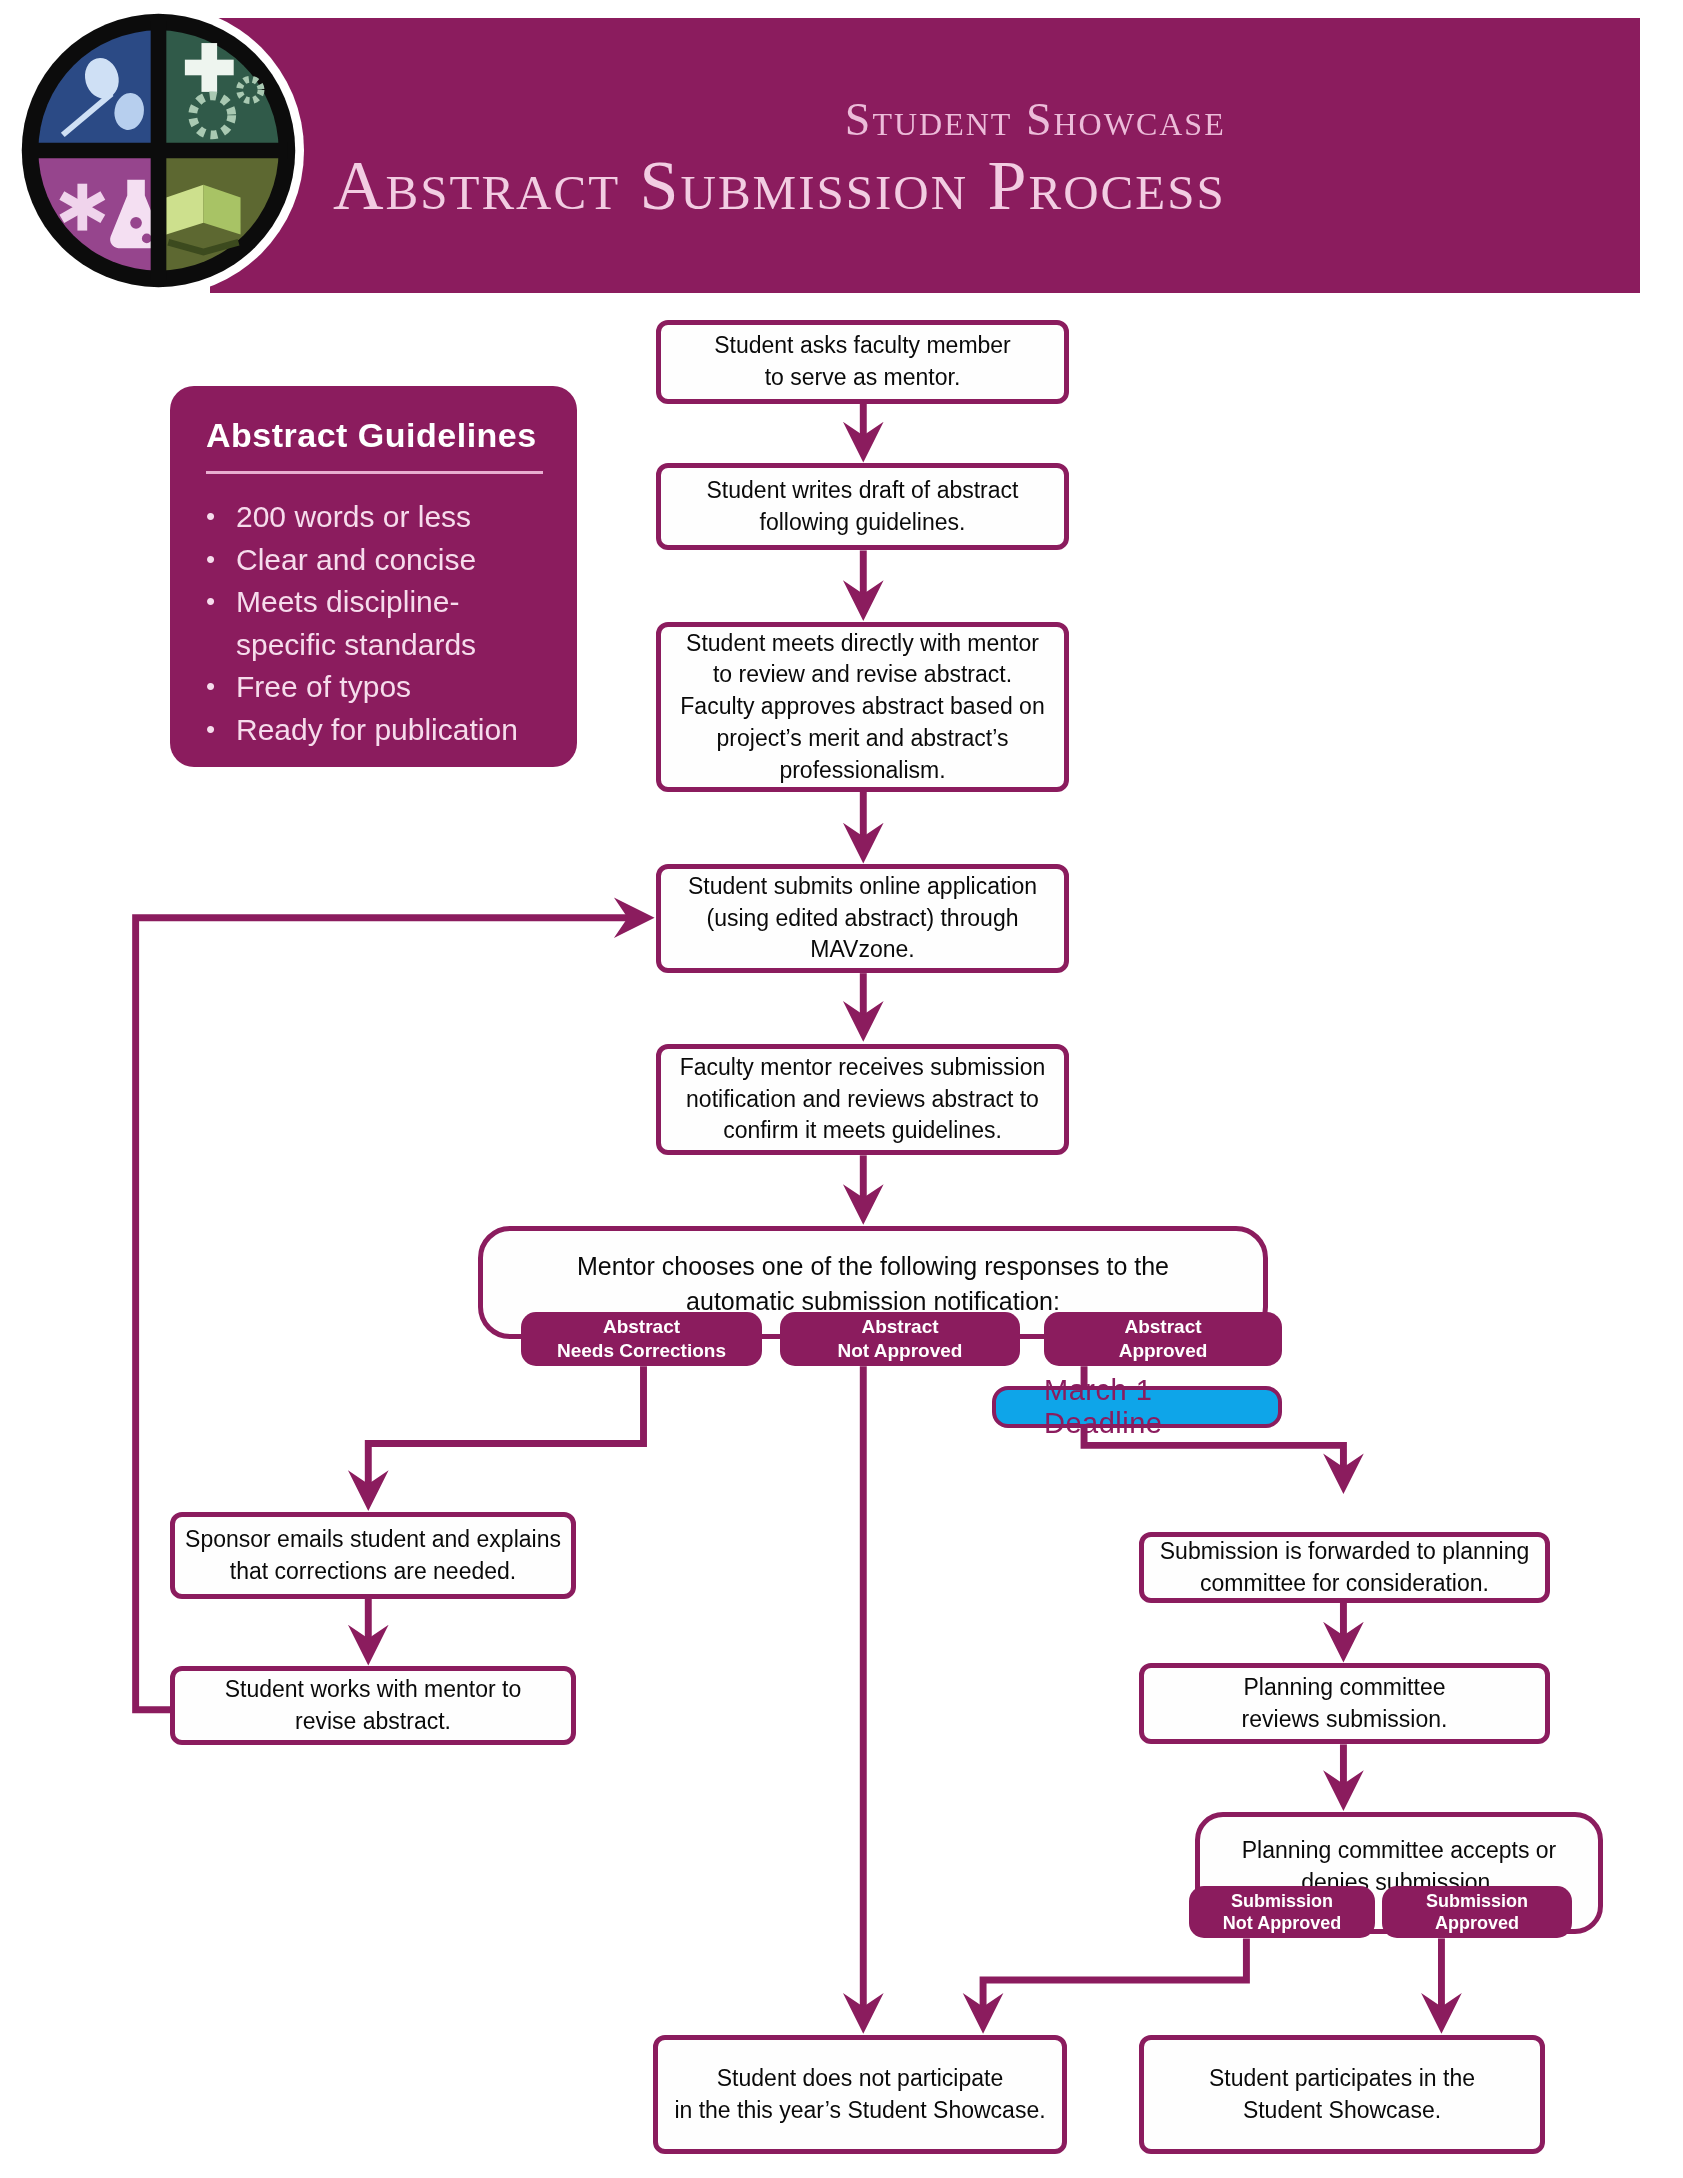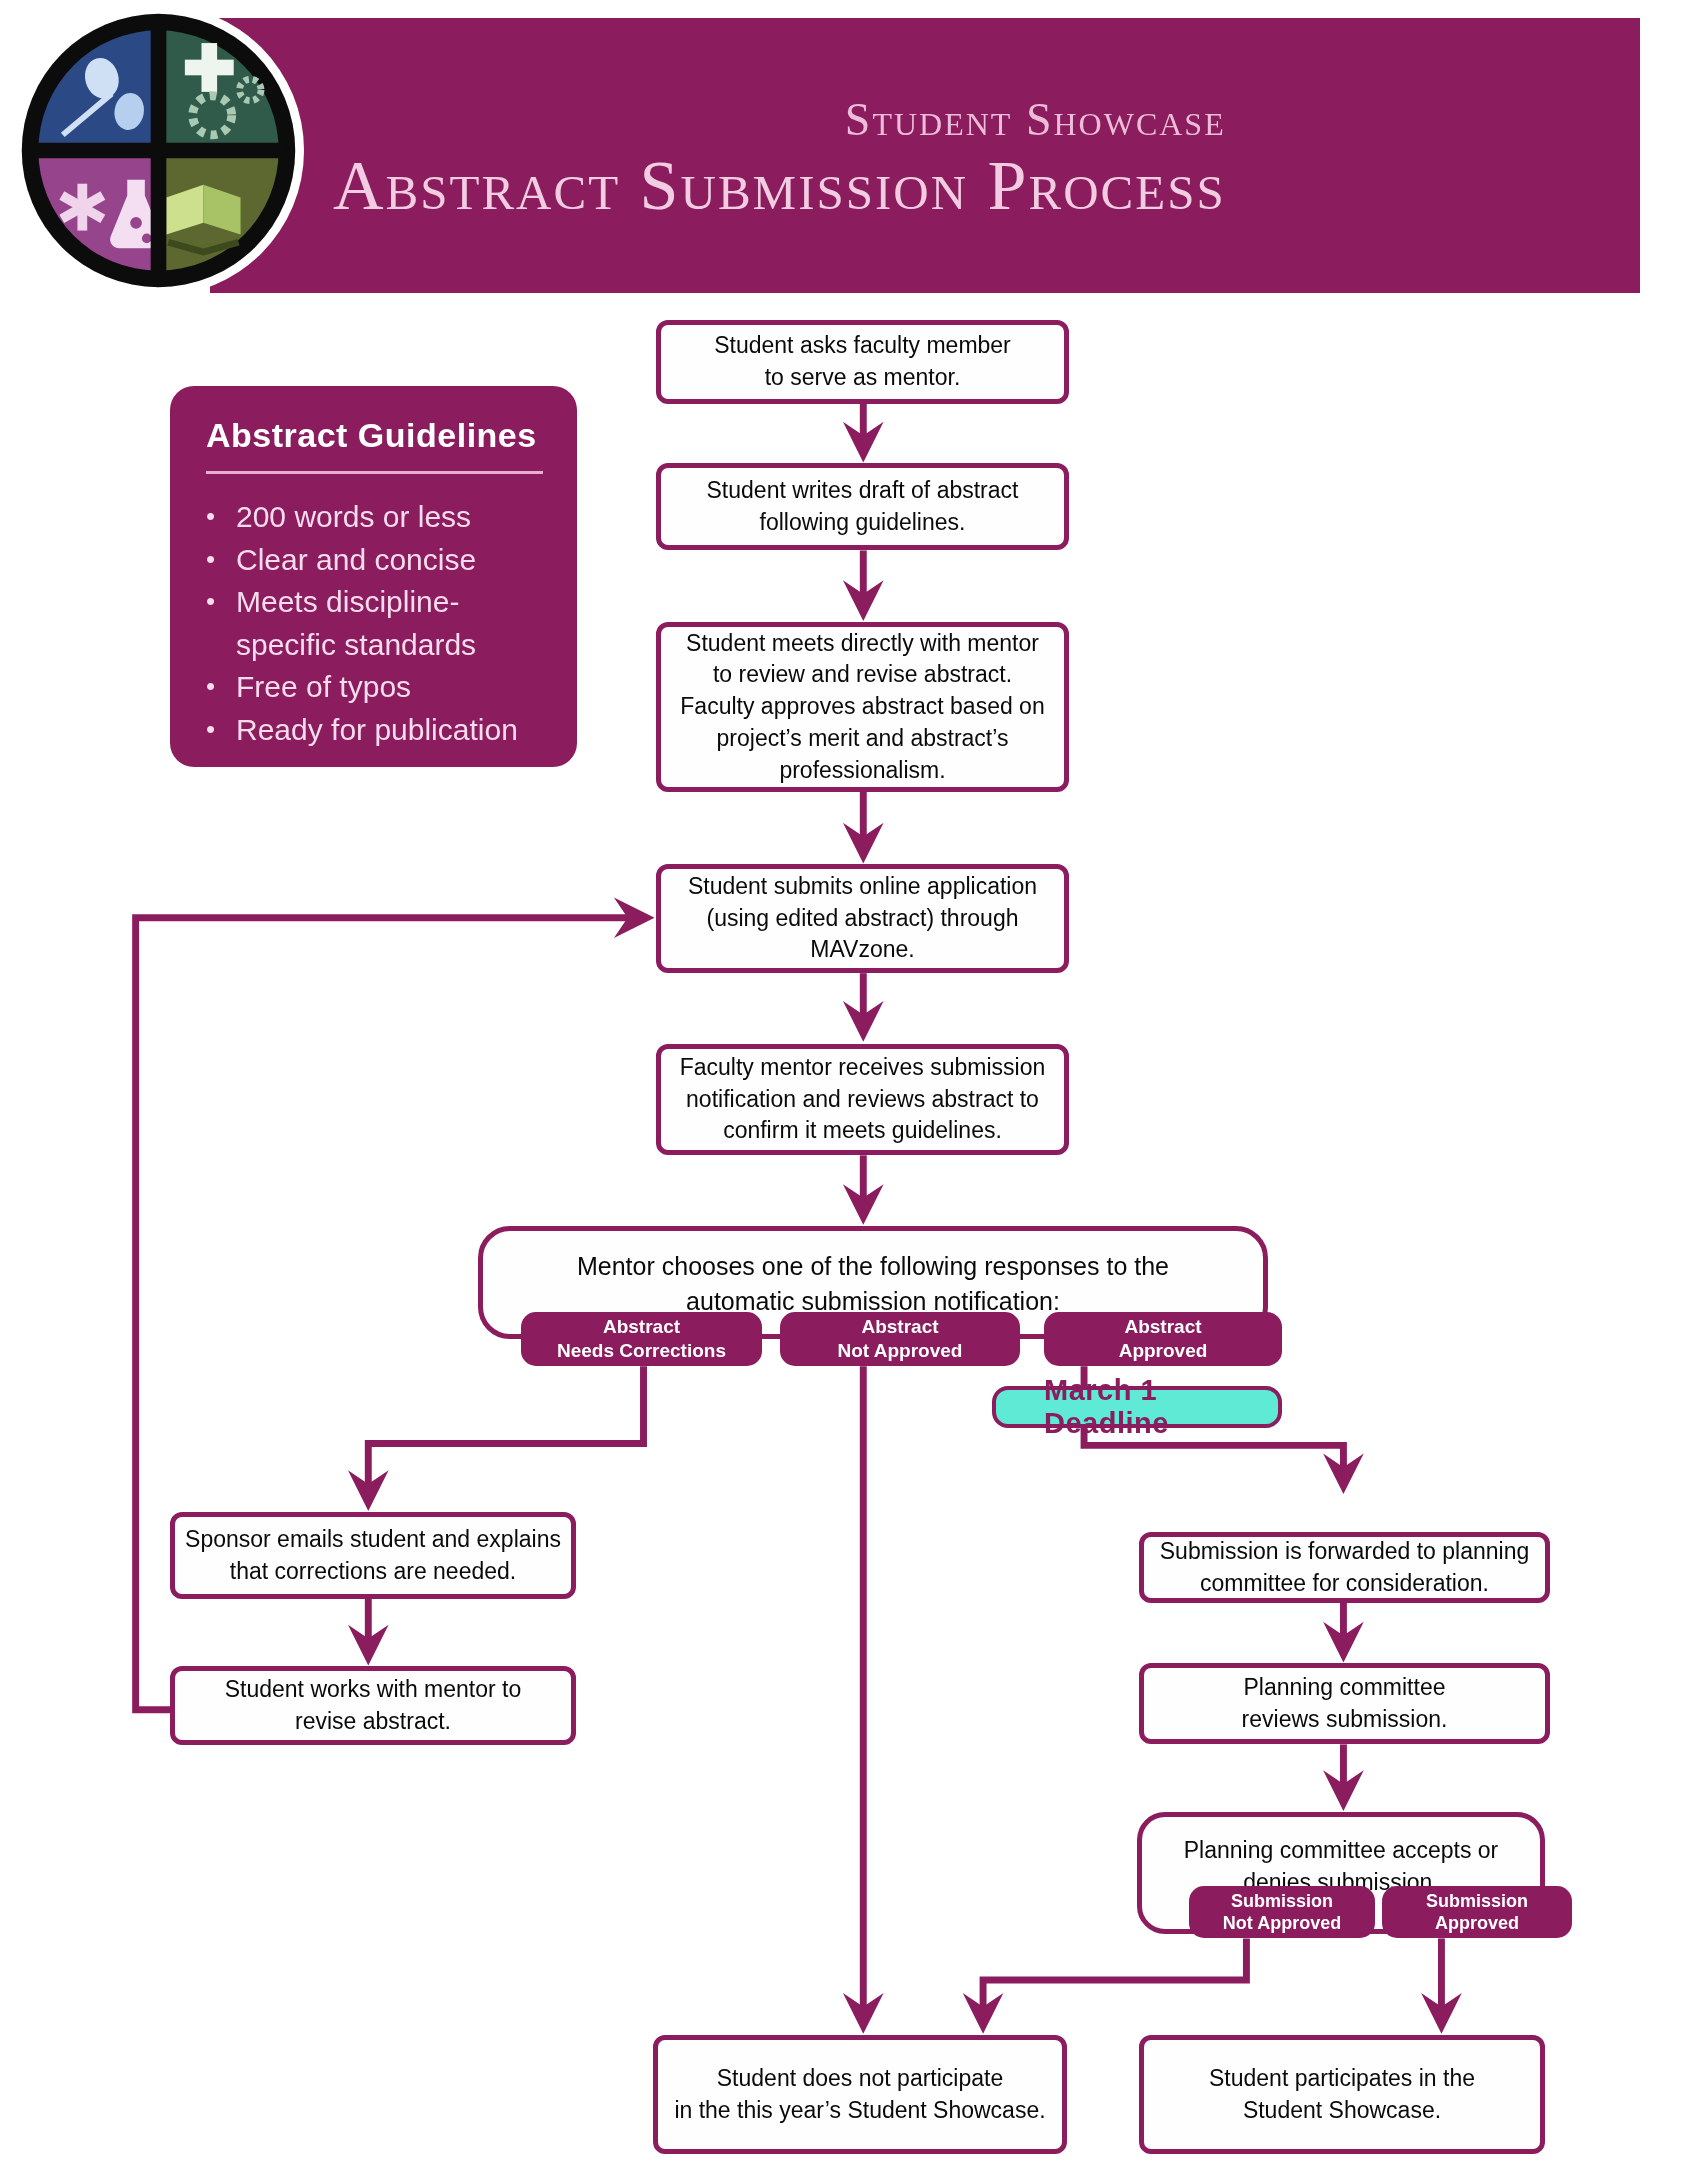--- a/index.html
+++ b/index.html
@@ -42,22 +42,22 @@
   }
   .decision{align-items:flex-start;padding-top:18px;font-size:25px;border-radius:32px;}
   .pill{
     position:absolute;box-sizing:border-box;background:var(--maroon);color:#ffffff;border-radius:15px;
     display:flex;align-items:center;justify-content:center;text-align:center;white-space:pre-line;
     font-weight:bold;z-index:4;margin-left:36px;
   }
   .pill.large{font-size:19px;line-height:1.26;}
   .pill.small{font-size:18px;line-height:1.24;}
   .badge{
-    position:absolute;box-sizing:border-box;background:#5eead4;border:4px solid var(--maroon);
-    border-radius:16px;color:var(--maroon);font-weight:bold;font-size:29px;
+    position:absolute;box-sizing:border-box;background:#0ea5e9;border:4px solid var(--maroon);
+    border-radius:16px;color:var(--maroon);font-weight:normal;font-size:29px;
     display:flex;align-items:center;justify-content:center;z-index:4;letter-spacing:0.5px;padding-left:48px;
   }
   svg.connectors{position:absolute;left:0;top:0;z-index:1;}
 </style>
 </head>
 <body>
 
 <div class="page">
 
   <div class="band"></div>
@@ -182,21 +182,21 @@
 
   <div class="flowbox" style="left:170px;top:1512px;width:406px;height:87px;">Sponsor emails student and explains
 that corrections are needed.</div>
   <div class="flowbox" style="left:170px;top:1666px;width:406px;height:79px;">Student works with mentor to
 revise abstract.</div>
 
   <div class="flowbox" style="left:1139px;top:1495px;width:411px;height:71px;margin-top:37px;">Submission is forwarded to planning
 committee for consideration.</div>
   <div class="flowbox" style="left:1139px;top:1663px;width:411px;height:81px;">Planning  committee
 reviews submission.</div>
-  <div class="flowbox decision" style="left:1137px;top:1812px;width:408px;height:122px;border-radius:28px;font-size:23px;">Planning committee accepts or
+  <div class="flowbox decision" style="left:1195px;top:1812px;width:408px;height:122px;border-radius:28px;font-size:23px;">Planning committee accepts or
 denies submission.</div>
   <div class="pill small" style="left:1153px;top:1886px;width:186px;height:52px;">Submission
 Not Approved</div>
   <div class="pill small" style="left:1346px;top:1886px;width:190px;height:52px;">Submission
 Approved</div>
 
   <div class="flowbox" style="left:653px;top:2035px;width:414px;height:119px;">Student does not participate
 in the this year’s Student Showcase.</div>
   <div class="flowbox" style="left:1139px;top:2035px;width:406px;height:119px;">Student participates in the
 Student Showcase.</div>

